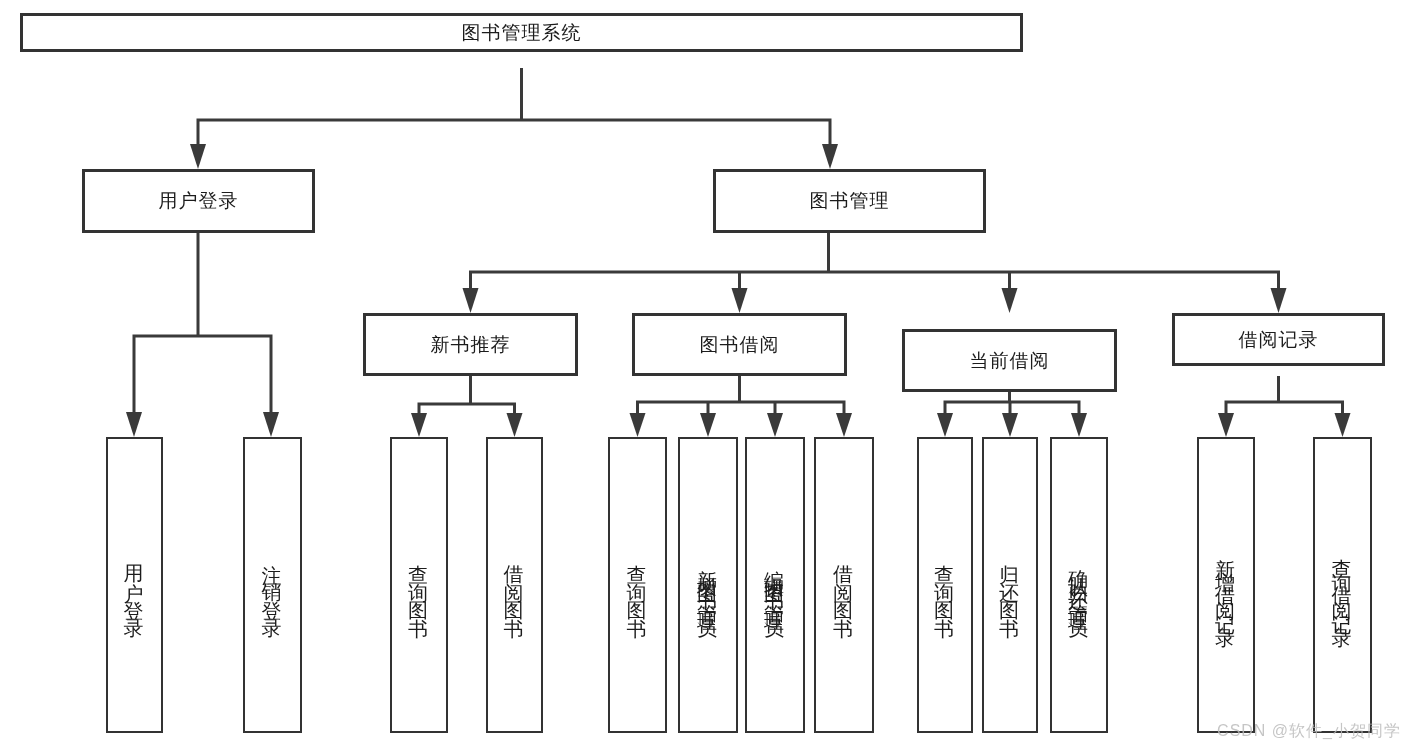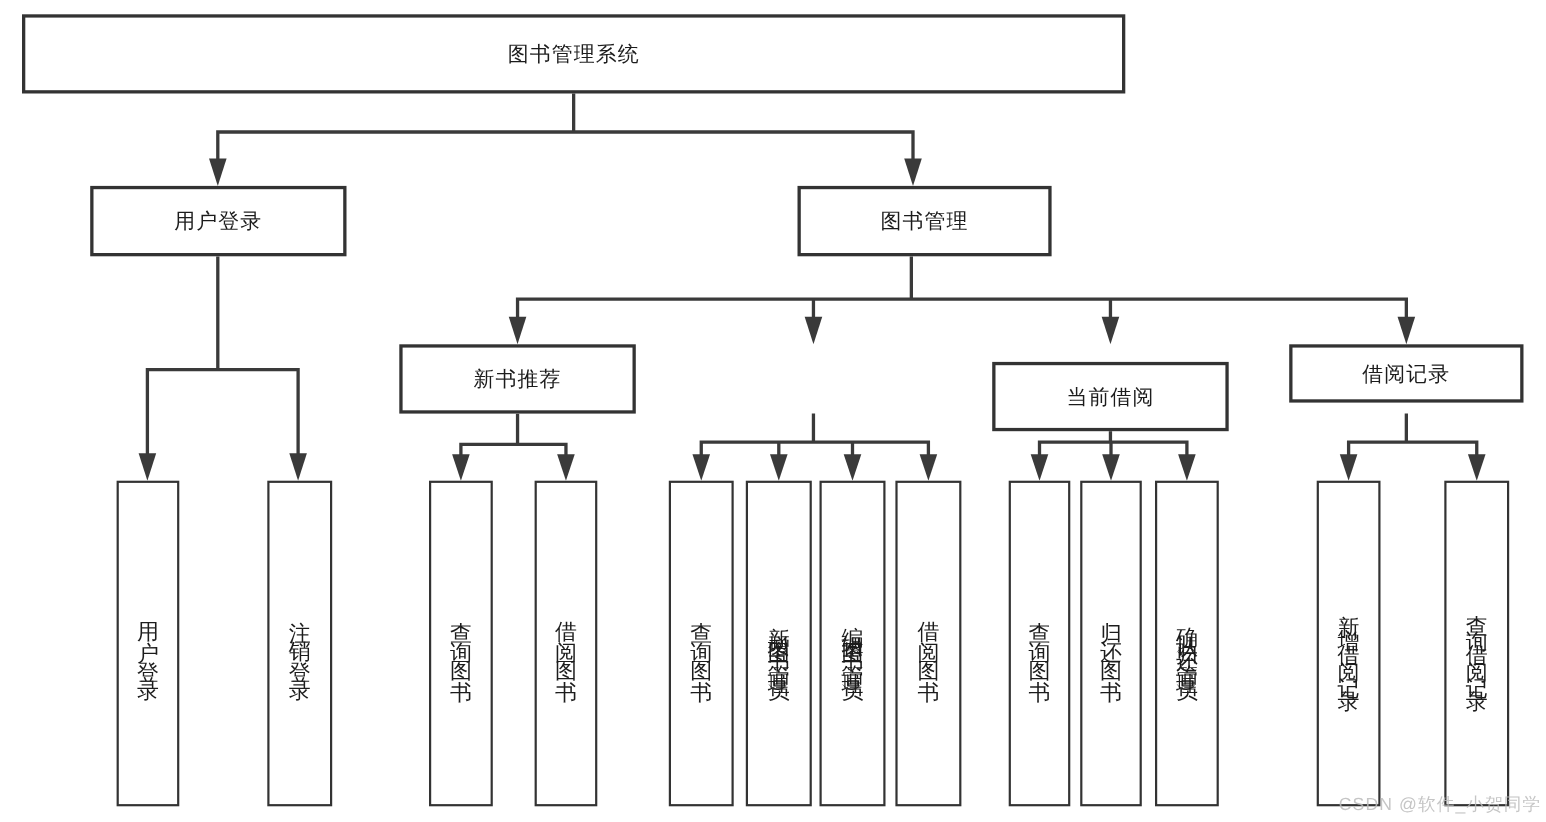--- a/index.html
+++ b/index.html
@@ -68,26 +68,27 @@
       <polygon points="767,413 783,413 775,437"></polygon>
       <polygon points="836,413 852,413 844,437"></polygon>
       <polygon points="937,413 953,413 945,437"></polygon>
       <polygon points="1002,413 1018,413 1010,437"></polygon>
       <polygon points="1071,413 1087,413 1079,437"></polygon>
       <polygon points="1218,413 1234,413 1226,437"></polygon>
       <polygon points="1334.5,413 1350.5,413 1342.5,437"></polygon>
     </g>
   </svg>
 
-  <div class="node big" style="left:20px;top:13px;width:1003px;height:72px;">图书管理系统</div>
+  <div class="node big" style="left:20px;top:13px;width:1003px;height:39px;">图书管理系统</div>
 
   <div class="node big" style="left:82px;top:169px;width:233px;height:64px;">用户登录</div>
-  <div class="node big" style="left:713px;top:169px;width:231px;height:64px;margin-left:12px;">图书管理</div>
+  <div class="node big" style="left:713px;top:169px;width:273px;height:64px;">图书管理</div>
 
   <div class="node big" style="left:363px;top:313px;width:215px;height:63px;">新书推荐</div>
+  <div class="node big" style="left:632px;top:313px;width:215px;height:63px;">图书借阅</div>
   <div class="node big" style="left:902px;top:329px;width:215px;height:63px;">当前借阅</div>
   <div class="node big" style="left:1172px;top:313px;width:213px;height:53px;">借阅记录</div>
 
   <div class="node leaf" style="left:106px;top:437px;width:57px;height:296px;">用户登录</div>
   <div class="node leaf" style="left:243px;top:437px;width:59px;height:296px;">注销登录</div>
 
   <div class="node leaf" style="left:390px;top:437px;width:58px;height:296px;">查询图书</div>
   <div class="node leaf" style="left:486px;top:437px;width:57px;height:296px;">借阅图书</div>
 
   <div class="node leaf" style="left:608px;top:437px;width:59px;height:296px;">查询图书</div>

